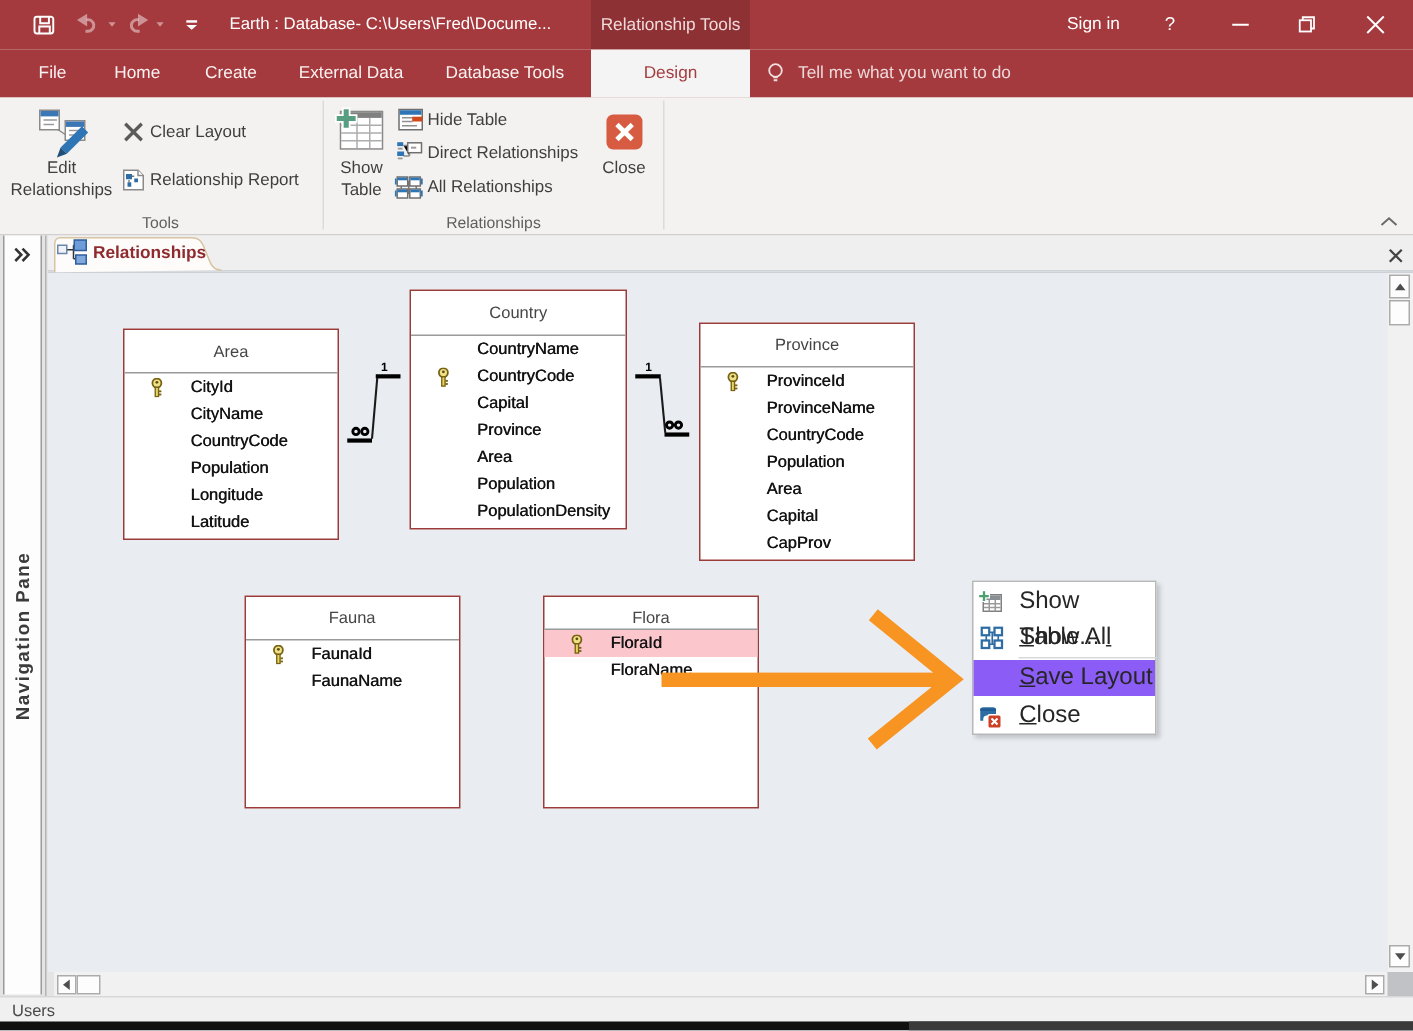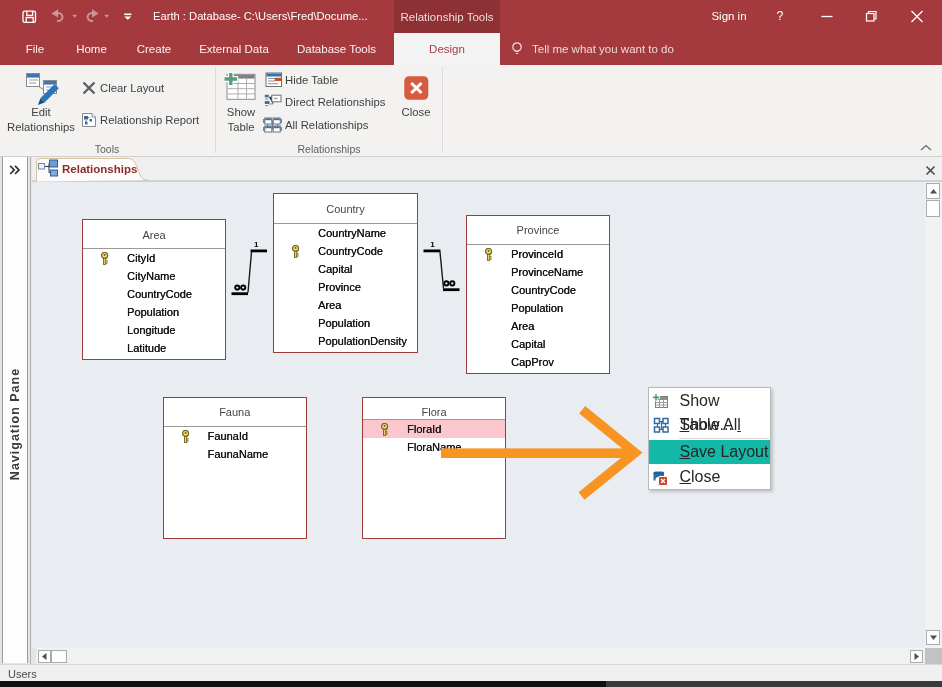--- a/index.html
+++ b/index.html
@@ -310,21 +310,21 @@
   </svg>
 
   <div id="cmenu" class="abs">
     <div class="mitem" style="top:1.5px;">
         <span class="mtext">Show <u>T</u>able...</span>
       </div>
     <div class="mitem" style="top:25.5px;">
         <span class="mtext">Show Al<u>l</u></span>
       </div>
     <div class="abs" style="left:30px;top:50px;width:92px;height:1px;background:#d9d9d9;"></div>
-    <div class="mitem" style="top:52px;background:#14b8a6;">
+    <div class="mitem" style="top:52px;background:#8b5cf6;">
         <span class="mtext"><u>S</u>ave Layout</span>
       </div>
     <div class="mitem" style="top:77px;">
         <span class="mtext"><u>C</u>lose</span>
       </div>
 
     <svg class="abs" style="left:3px;top:5px" width="17" height="16" viewBox="0 0 17 16">
       <rect x="3.5" y="3.5" width="12" height="11" fill="#fff" stroke="#808080"></rect>
       <rect x="4" y="4" width="11" height="3" fill="#8a8f94"></rect>
       <path d="M4 9.5 h11 M4 12 h11 M7.5 7 v7.5 M11.5 7 v7.5" stroke="#9a9a9a" stroke-width="1"></path>

